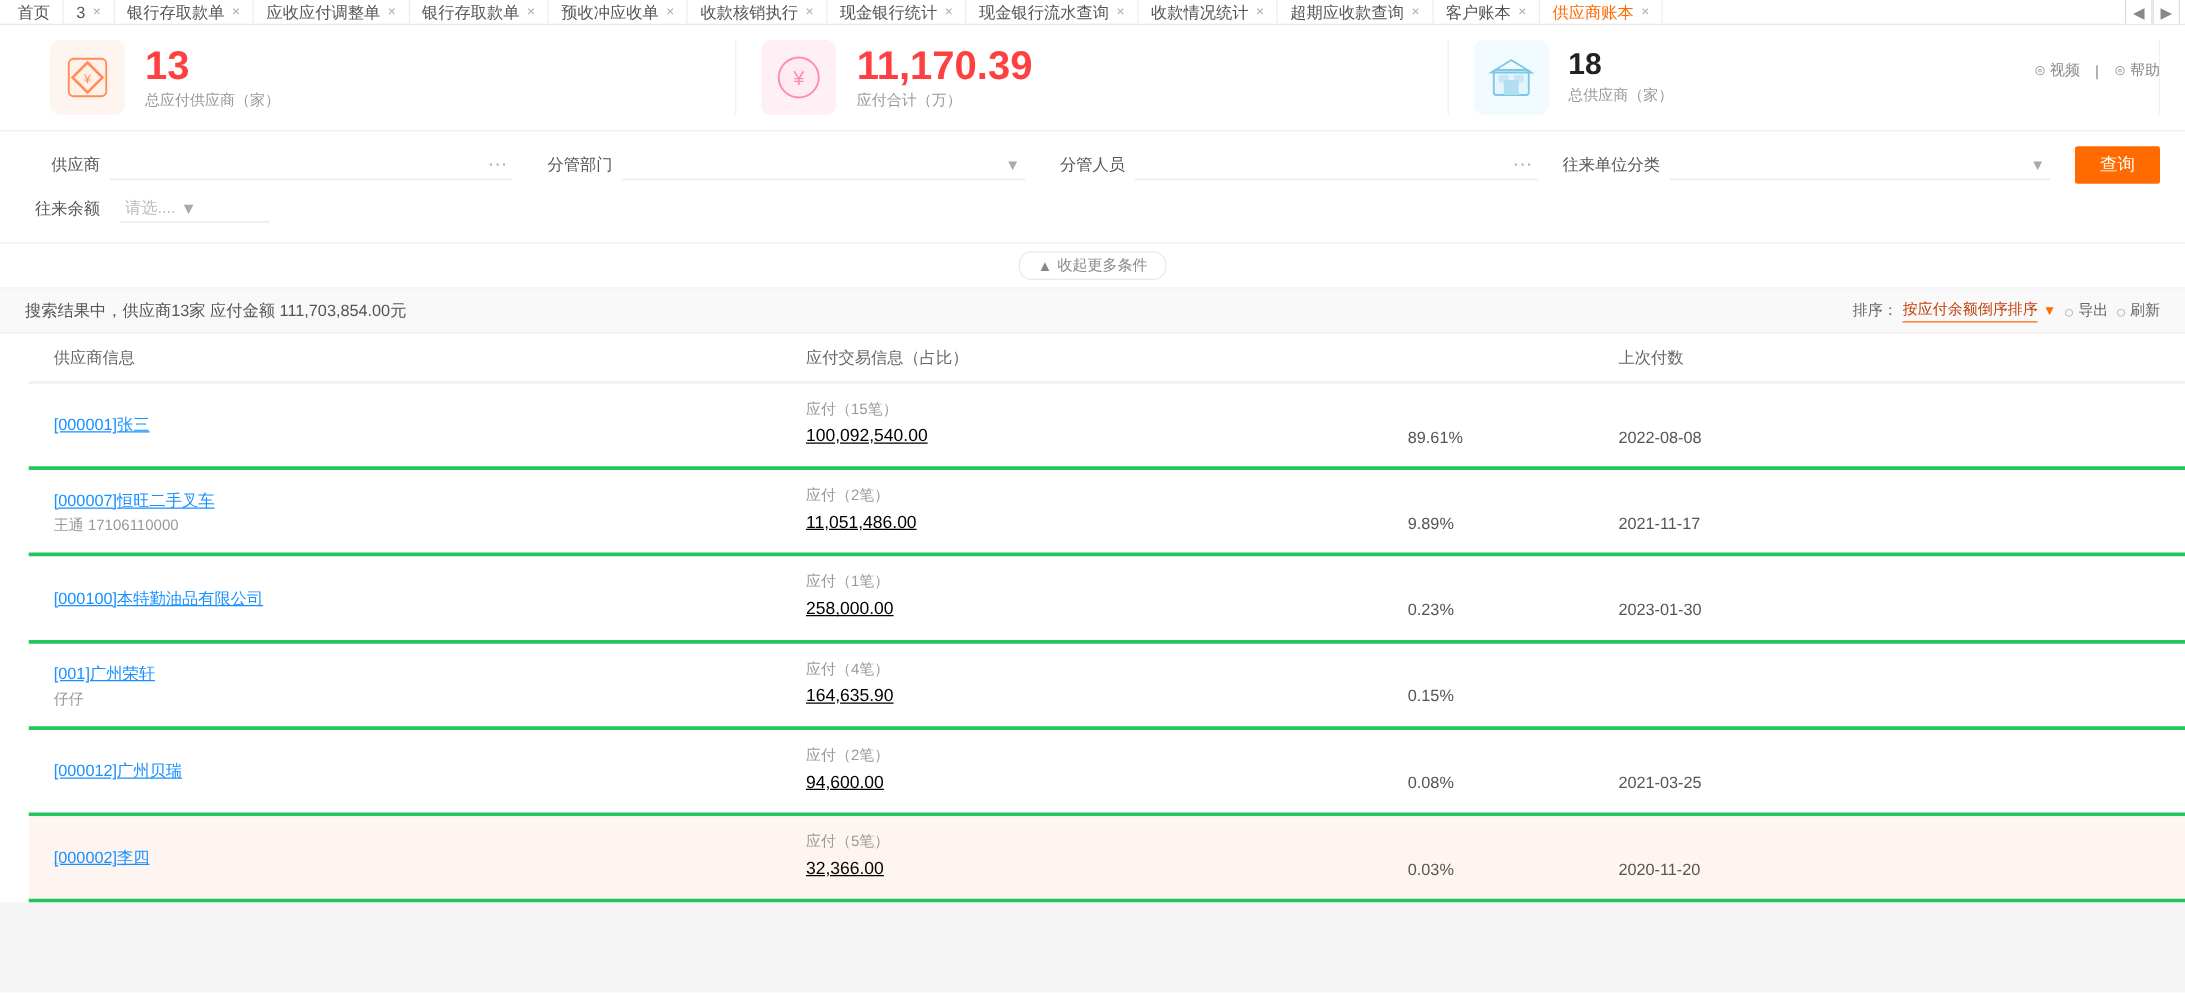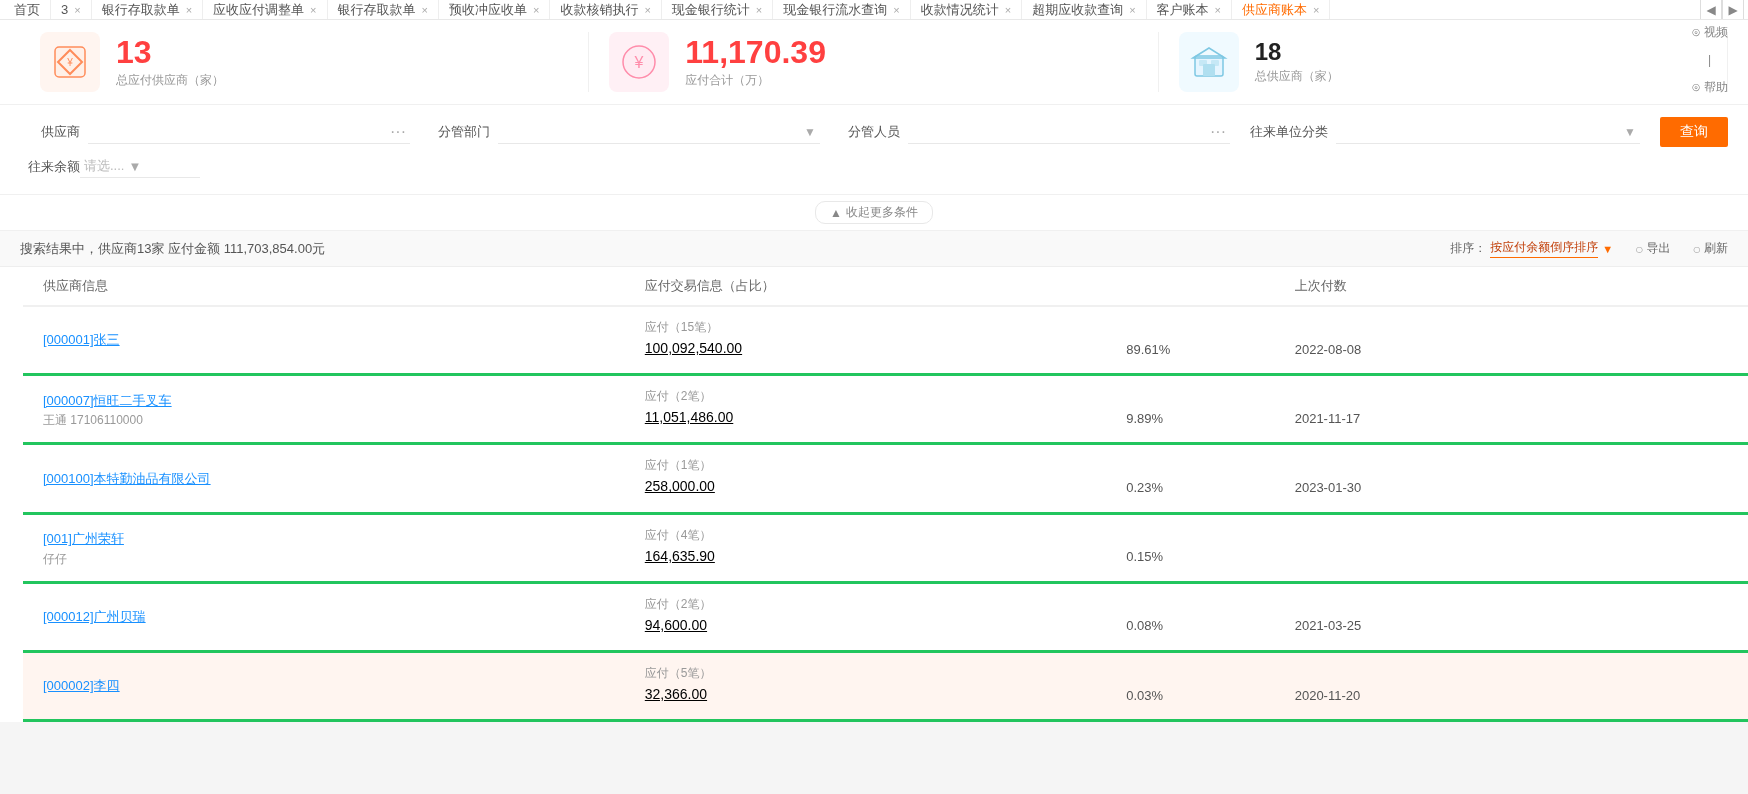--- a/index.html
+++ b/index.html
@@ -97,27 +97,26 @@
       line-height: 1;
     }
     .stat-label {
       font-size: 12px;
       color: #999;
       margin-top: 4px;
     }
     .stat-top-right {
       position: absolute;
       right: 20px;
-      top: 4px;
+      top: 28px;
       font-size: 12px;
       color: #666;
       display: flex;
       gap: 12px;
       align-items: center;
-      flex-direction: column;
     }
     .stat-top-right span { cursor: pointer; color: #888; }
     .divider-v { color: #ddd; }
 
     
     .filter-area {
       background: #fff;
       padding: 12px 20px 8px 20px;
       border-bottom: 1px solid #f0f0f0;
     }
@@ -182,21 +181,21 @@
       border: none;
       padding: 6px 20px;
       font-size: 14px;
       border-radius: 2px;
       cursor: pointer;
       white-space: nowrap;
     }
     .filter-row-select {
       display: flex;
       align-items: center;
-      gap: 0;
+      gap: 16px;
     }
     .select-input-wrap {
       display: flex;
       align-items: center;
       border-bottom: 1px solid #e8e8e8;
       padding: 2px 4px;
       min-width: 120px;
       cursor: pointer;
       color: #bbb;
     }
@@ -229,21 +228,21 @@
       align-items: center;
       justify-content: space-between;
       padding: 8px 20px;
       background: #f9f9f9;
       border-bottom: 1px solid #eee;
     }
     .summary-text { font-size: 13px; color: #555; }
     .summary-actions {
       display: flex;
       align-items: center;
-      gap: 22px;
+      gap: 6px;
       font-size: 12px;
       color: #666;
     }
     .summary-sort {
       display: flex;
       align-items: center;
       gap: 4px;
       cursor: pointer;
     }
     .sort-dropdown {

